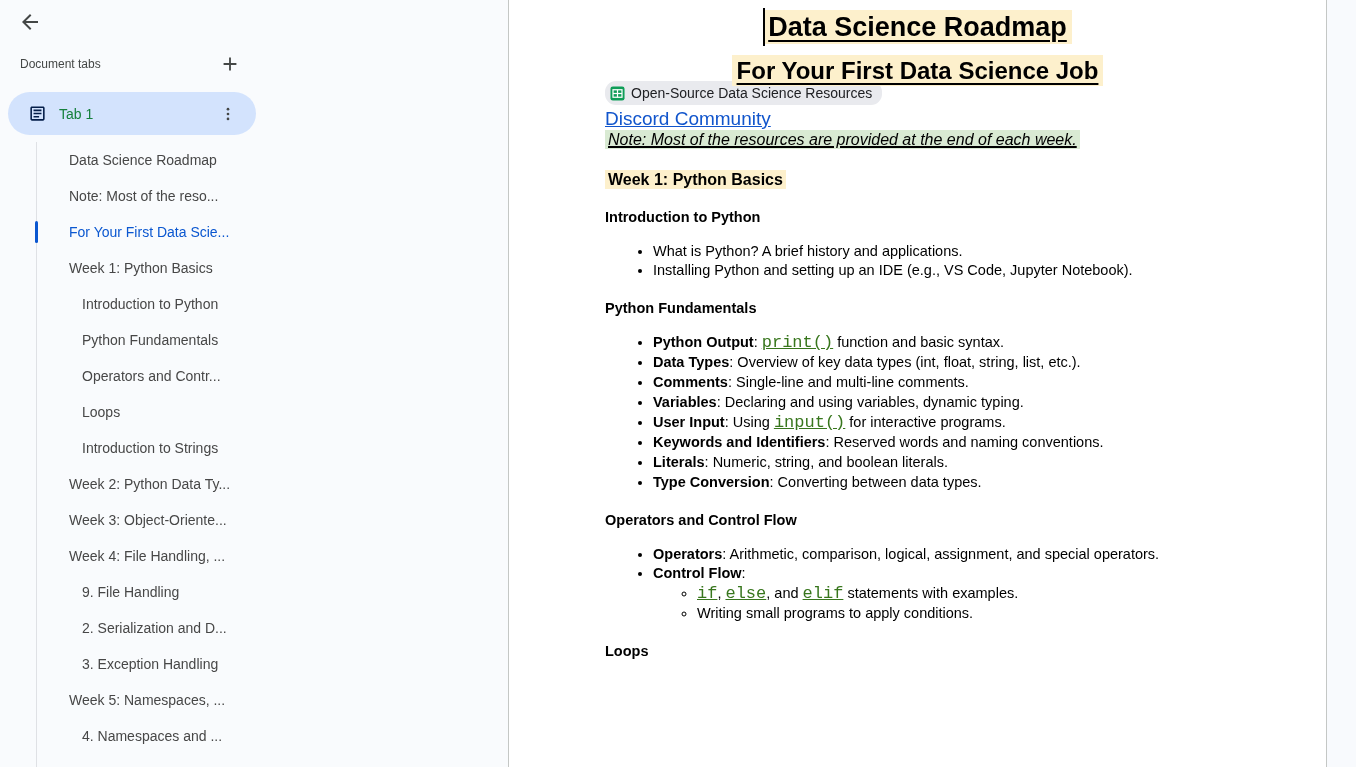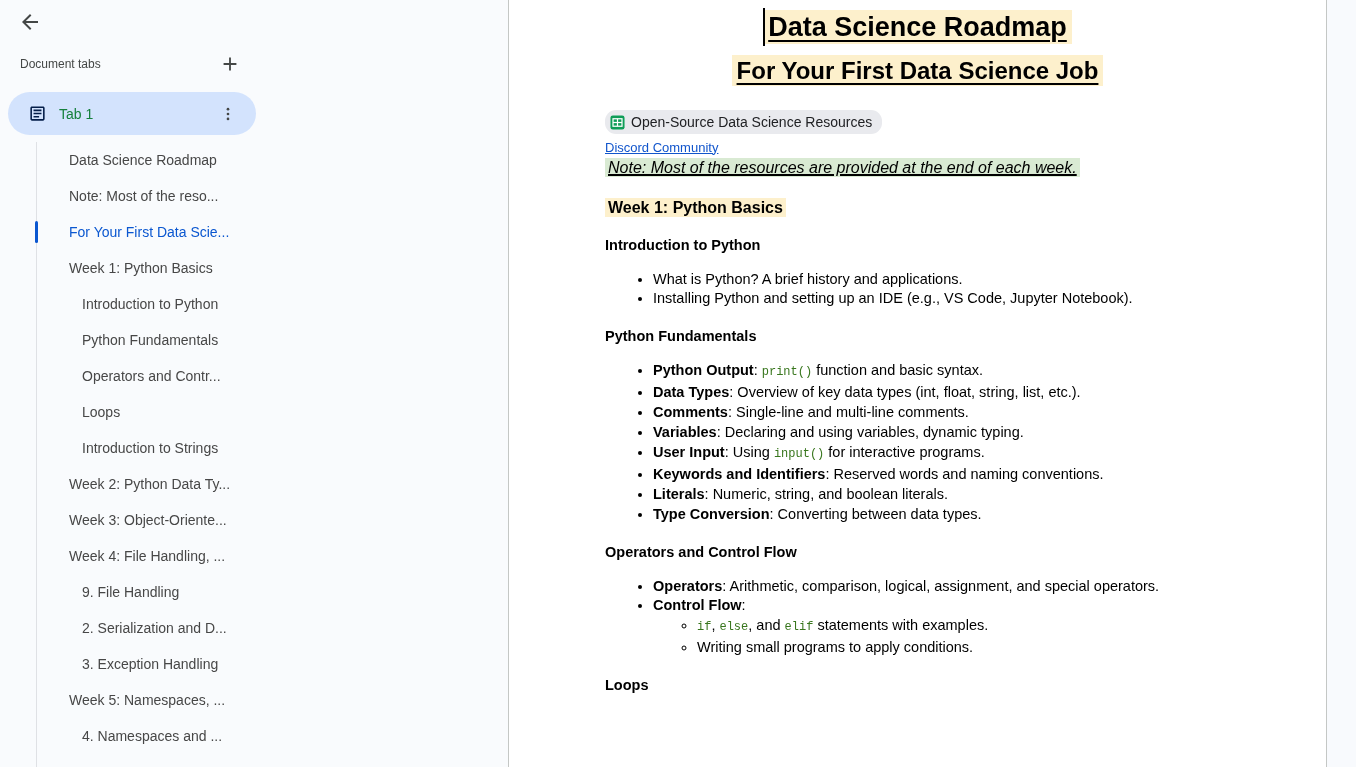--- a/index.html
+++ b/index.html
@@ -103,51 +103,51 @@
   }
   h1 .hl-cream {
     position: relative; padding: 2px 5px;
     text-decoration: underline; text-decoration-thickness: 2px; text-underline-offset: 4px;
   }
   .caret {
     position: absolute; left: 0px; top: -2px; bottom: -2px;
     width: 2px; background: #000;
   }
 
-  .chip-row { margin-top: 29px; }
+  .chip-row { }
   .chip {
     display: inline-flex; align-items: center; gap: 6px;
     background: var(--chip-bg); border-radius: 11px;
     padding: 2px 10px 2px 5px; font-size: 14px; color: #202124;
     cursor: pointer; text-decoration: none;
   }
   .doc-link {
     display: inline-block; margin-top: 3px;
     color: var(--link-blue); text-decoration: underline;
-    font-size: 13px; cursor: pointer;
+    font-size: 19px; cursor: pointer;
   }
 
   .note-row { }
   .note {
     font-size: 16px; font-style: italic;
     text-decoration: underline; text-decoration-thickness: 1.5px;
     padding: 1px 3px;
   }
 
   .week-row { margin-top: 20px; }
   .week-heading { font-size: 16px; font-weight: 700; padding: 1px 3px; }
 
   .doc h3 { margin: 17px 0 0; font-size: 14.5px; font-weight: 700; }
   .doc ul { margin: 15px 0 0; padding-left: 48px; }
   .doc ul li { line-height: 19.9px; }
   .doc ul ul { list-style-type: circle; margin: 0; padding-left: 44px; }
   .b { font-weight: 700; }
   .code {
     font-family: "Liberation Mono", "DejaVu Sans Mono", monospace;
-    color: var(--code-green); font-size: 12px;
+    color: var(--code-green); font-size: 17px; text-decoration: underline;
   }
 </style>
 </head>
 <body>
 
 <div class="sidebar">
   <button class="back-btn">
     <span style="display:flex">
       <svg width="24" height="24" viewBox="0 0 24 24" fill="currentColor">
           <path d="M20 11H7.83l5.59-5.59L12 4l-8 8 8 8 1.41-1.41L7.83 13H20v-2z"></path>

